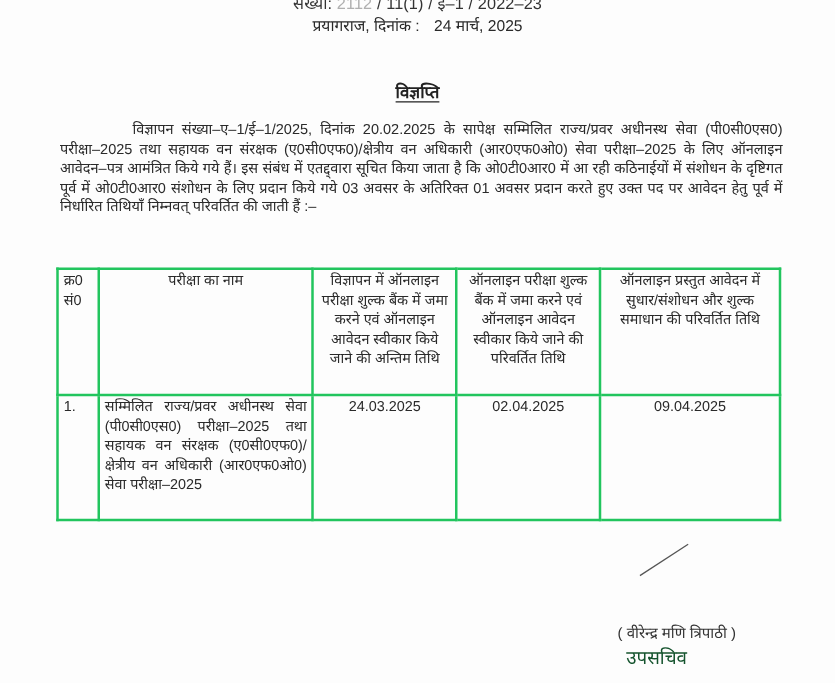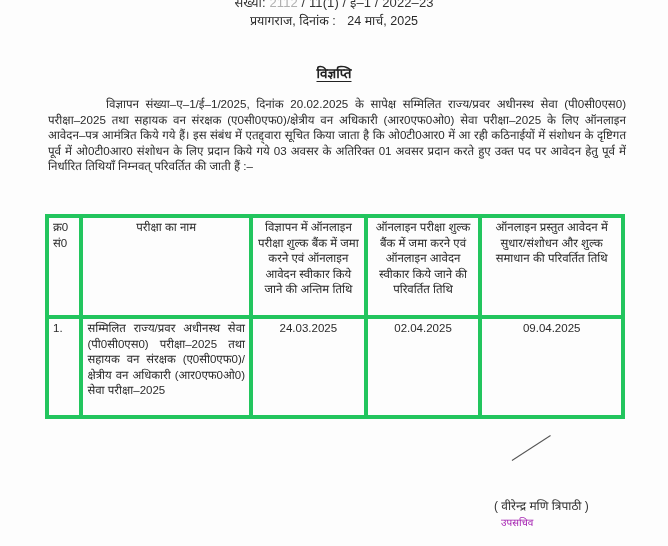--- a/index.html
+++ b/index.html
@@ -72,21 +72,21 @@
       position: absolute;
       top: 214px;
       left: 45px;
       width: 580px;
       border-collapse: collapse;
       font-family: "Liberation Sans", sans-serif;
       font-size: 11.5px;
       color: #2a2a2a;
     }
     table.sched td, table.sched th {
-      border: 4px solid #22c55e;
+      border: 2px solid #22c55e;
       vertical-align: top;
       padding: 2px 4px;
       font-weight: normal;
       line-height: 15.5px;
     }
     table.sched th { }
     table.sched tr.hdr { height: 101px; }
     table.sched tr.row { height: 100px; }
     .c-sn { width: 23px; text-align: left !important; }
     .c-name { width: 164px; }
@@ -114,22 +114,22 @@
       top: 497px;
       left: 494px;
       font-size: 12px;
       color: #333;
       font-family: Liberation Sans, sans-serif;
     }
     .sig-desig {
       position: absolute;
       top: 515px;
       left: 501px;
-      font-size: 10px;
-      color: #a21caf;
+      font-size: 15px;
+      color: #14532d;
       font-family: "Liberation Sans", sans-serif;
     }
   </style>
 </head>
 <body>
 
 <div class="page">
 
   <div class="ref-line">
     <span>संख्या:</span>

